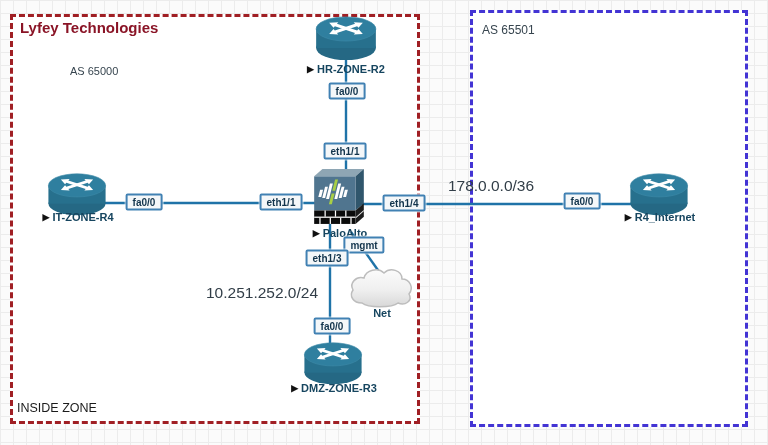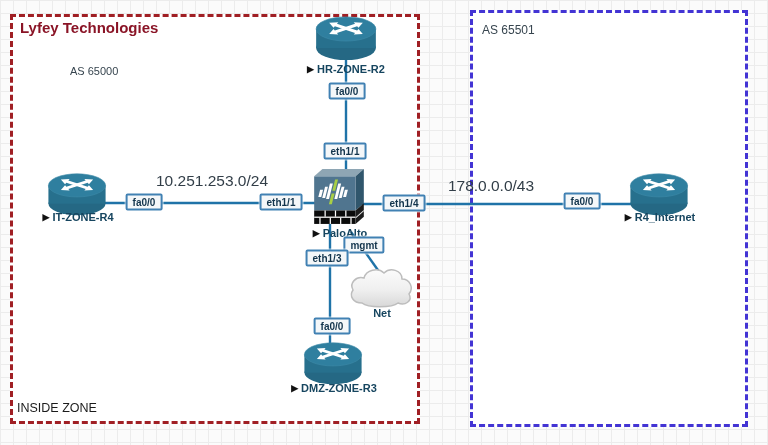--- a/index.html
+++ b/index.html
@@ -53,22 +53,22 @@
     <line x1="358" y1="204" x2="632" y2="204"></line>
     <line x1="330" y1="222" x2="330" y2="344"></line>
     <line x1="351" y1="232" x2="380" y2="273"></line>
   </svg>
 
   <div class="ztext" id="lyfey-title">Lyfey Technologies</div>
   <div class="ztext" id="as-inside">AS 65000</div>
   <div class="ztext" id="as-outside">AS 65501</div>
   <div class="ztext" id="inside-zone-label">INSIDE ZONE</div>
 
-  <div class="netlabel" style="left:212px;top:181px">10.251.253.0/24</div>
-  <div class="netlabel" style="left:491px;top:186px">178.0.0.0/43</div>
+  <div class="netlabel" style="left:491px;top:186px">178.0.0.0/36</div>
+  <div class="netlabel" style="left:262px;top:293px">10.251.252.0/24</div>
 
   <svg class="node" style="left:314px;top:15px" width="64" height="47" viewBox="0 0 100 74">
     <ellipse cx="50" cy="52" rx="47" ry="19" fill="#256884"></ellipse>
     <rect x="3" y="22" width="94" height="30" fill="#27708d"></rect>
     <ellipse cx="50" cy="22" rx="47" ry="19" fill="#2f7f9f" stroke="#3d8aa8"></ellipse>
     <g fill="#fff">
       <polygon points="-30,0 -18,-8 -18,-3.5 18,-3.5 18,-8 30,0 18,8 18,3.5 -18,3.5 -18,8" transform="translate(50,21) scale(1,0.62) rotate(-28)"></polygon>
       <polygon points="-30,0 -18,-8 -18,-3.5 18,-3.5 18,-8 30,0 18,8 18,3.5 -18,3.5 -18,8" transform="translate(50,21) scale(1,0.62) rotate(28)"></polygon>
     </g>
   </svg>

